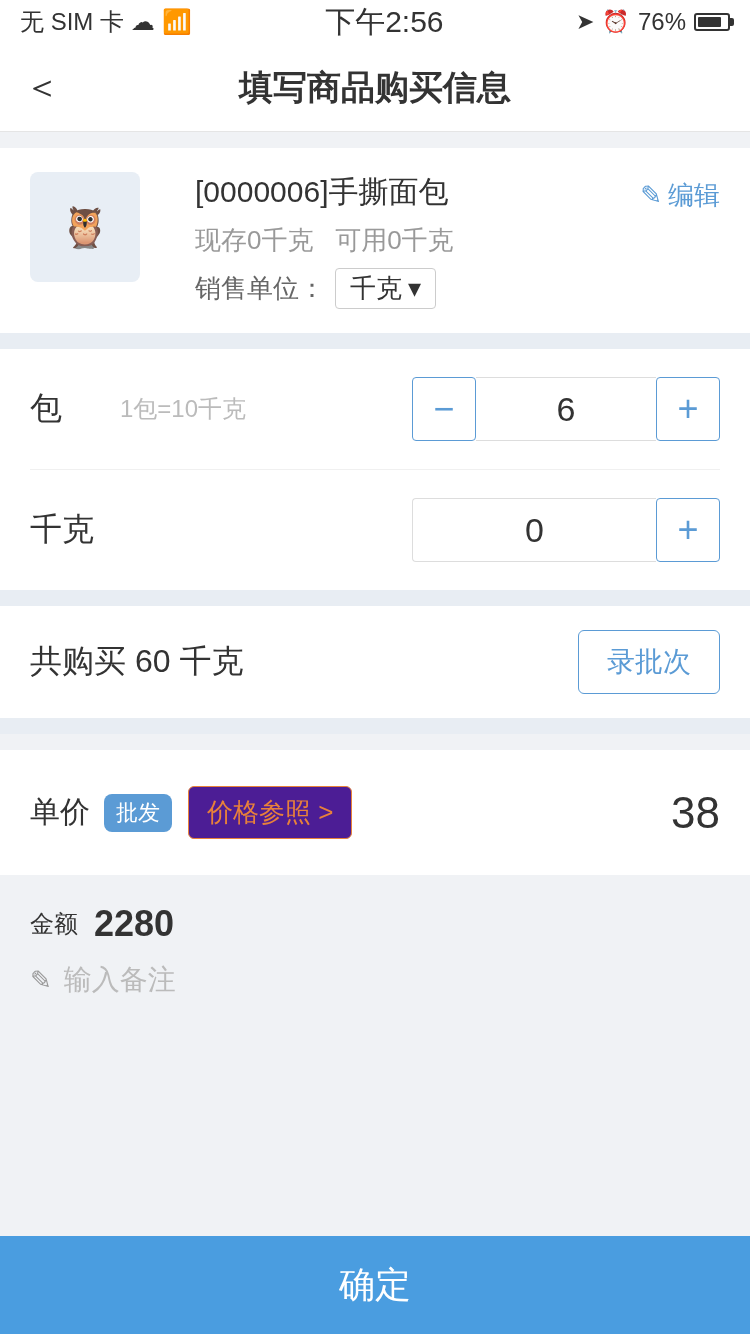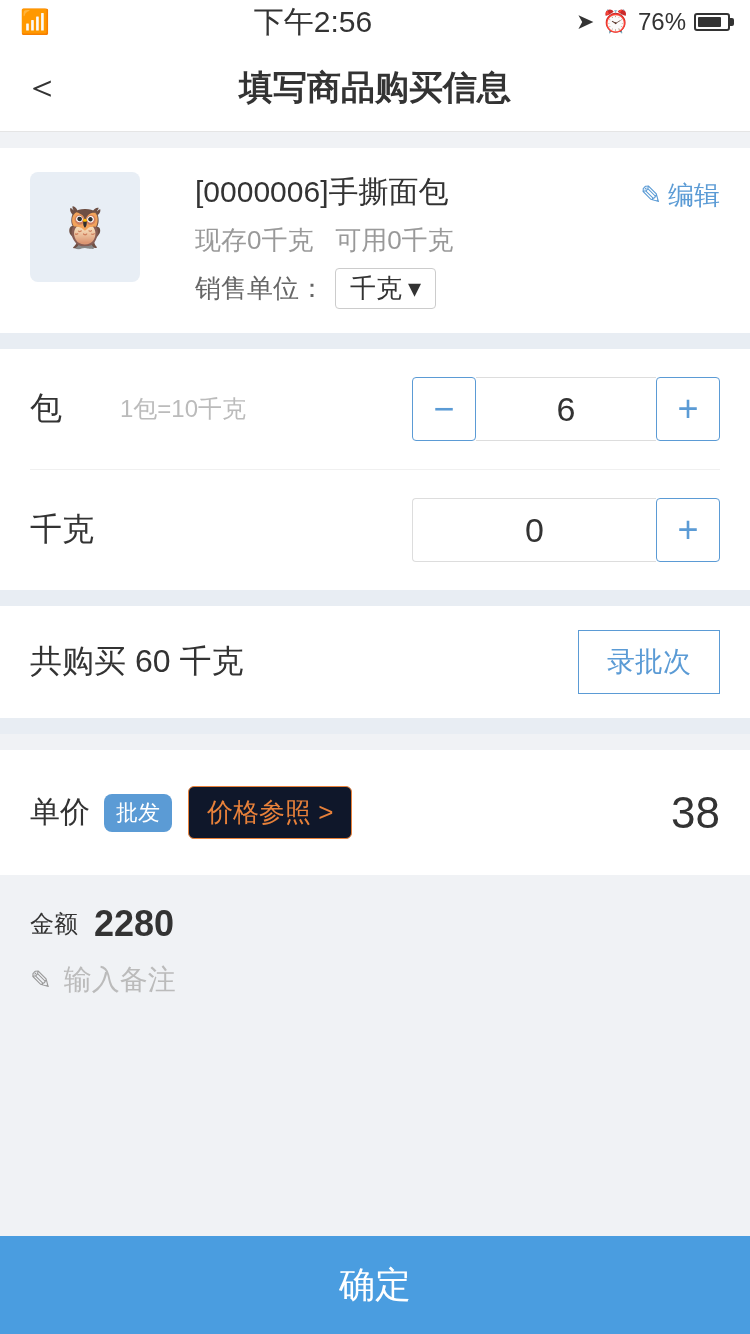--- a/index.html
+++ b/index.html
@@ -209,21 +209,21 @@
       align-items: center;
       justify-content: space-between;
       margin-top: 0;
     }
     .summary-text {
       font-size: 32px;
       color: #333;
     }
     .batch-btn {
       border: 1px solid #5b9bd5;
-      border-radius: 0;
+      border-radius: 6px;
       padding: 12px 28px;
       font-size: 28px;
       color: #5b9bd5;
       background: #fff;
       cursor: pointer;
     }
 
     
     .price-section {
       background: #fff;
@@ -244,21 +244,21 @@
       padding: 4px 12px;
       border-radius: 8px;
     }
     .price-ref-btn {
       margin-left: 16px;
       border: 1.5px solid #e8813a;
       border-radius: 6px;
       padding: 8px 18px;
       font-size: 26px;
       color: #e8813a;
-      background: #0f172a;
+      background: #4c1d95;
       cursor: pointer;
       display: flex;
       align-items: center;
       gap: 6px;
       text-align: right;
     }
     .price-value {
       margin-left: auto;
       font-size: 44px;
       color: #333;
@@ -332,20 +332,21 @@
       align-items: flex-start;
       gap: 20px;
       margin-top: 16px;
     }
   </style>
 </head>
 <body>
 
 <div class="status-bar">
   <div class="status-left">
+    <span>无 SIM 卡 ☁</span>
     <span>📶</span>
   </div>
   <div class="status-center">下午2:56</div>
   <div class="status-right">
     <span style="font-size:22px;">➤</span>
     <span style="font-size:22px;">⏰</span>
     <span>76%</span>
     <span class="battery">
         <span class="battery-fill"></span>
       </span>

